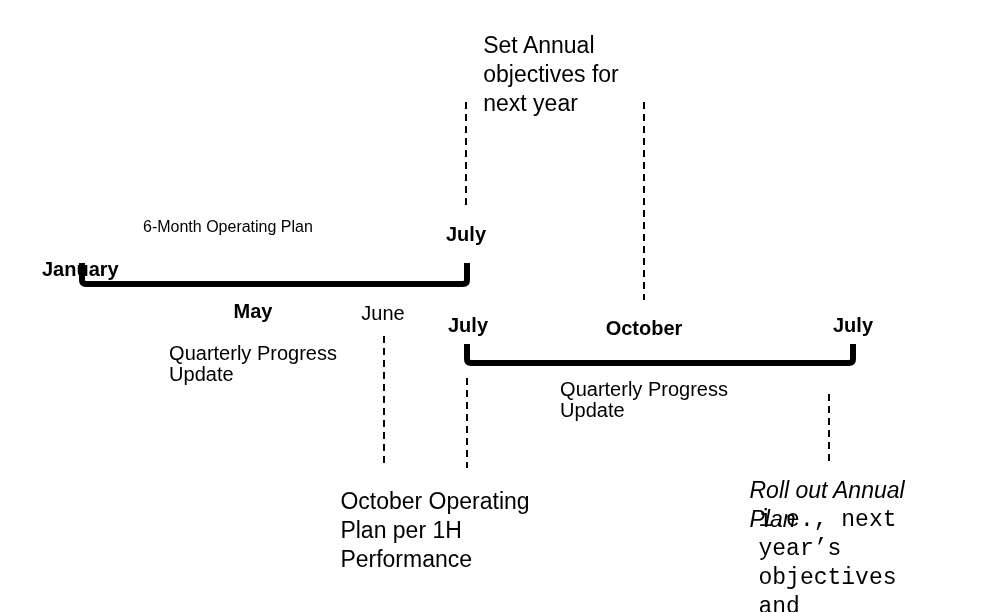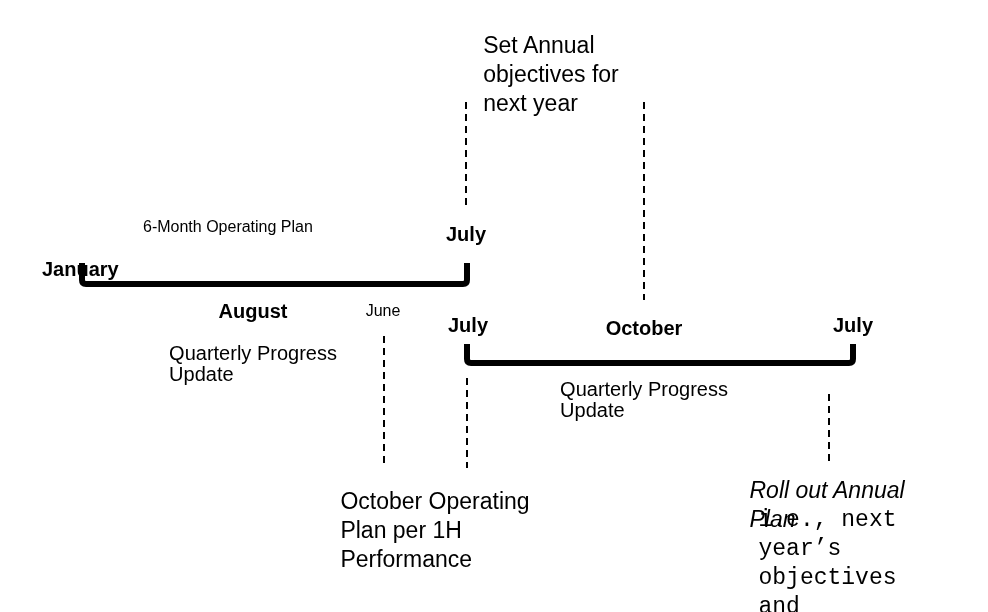--- a/index.html
+++ b/index.html
@@ -1,20 +1,20 @@
 <!DOCTYPE html>
 <html><head>
   <meta charset="utf-8">
   <style>
     html, body { margin: 0; padding: 0; background: #ffffff; }
     body { width: 988px; height: 612px; position: relative; overflow: hidden;
            font-family: "Liberation Sans", "DejaVu Sans", sans-serif; color: #000000; }
     .lbl { position: absolute; white-space: nowrap; line-height: 1; }
     .bold { font-weight: bold; font-size: 20px; }
-    .month { font-size: 16px; }
+    .month { font-size: 20px; }
     .ctr { text-align: left; transform: translateX(-50%); white-space: pre-line; }
     .small { font-size: 20px; line-height: 21px; }
     .mid { font-size: 23px; line-height: 29px; }
     svg.lines { position: absolute; left: 0; top: 0; }
   </style>
 </head>
 <body>
 
 <svg class="lines" width="988" height="612">
 
@@ -30,21 +30,21 @@
 </svg>
 
 <div class="lbl ctr mid" style="left:551px; top:31px;">Set Annual
 objectives for
 next year</div>
 
 <div class="lbl bold" style="left:42px; top:224px;margin-top:35px;">January</div>
 <div class="lbl" style="left:143px; top:219px; font-size:16px;">6-Month Operating Plan</div>
 <div class="lbl bold" style="left:446px; top:224px;">July</div>
 
-<div class="lbl bold ctr" style="left:253px; top:301px;">August</div>
+<div class="lbl bold ctr" style="left:253px; top:301px;">May</div>
 <div class="lbl month ctr" style="left:383px; top:303px;">June</div>
 <div class="lbl ctr small" style="left:253px; top:343px;">Quarterly Progress
 Update</div>
 
 <div class="lbl bold" style="left:448px; top:315px;">July</div>
 <div class="lbl bold ctr" style="left:644px; top:318px;">October</div>
 <div class="lbl bold ctr" style="left:853px; top:315px;">July</div>
 <div class="lbl ctr small" style="left:644px; top:379px;">Quarterly Progress
 Update</div>
 

